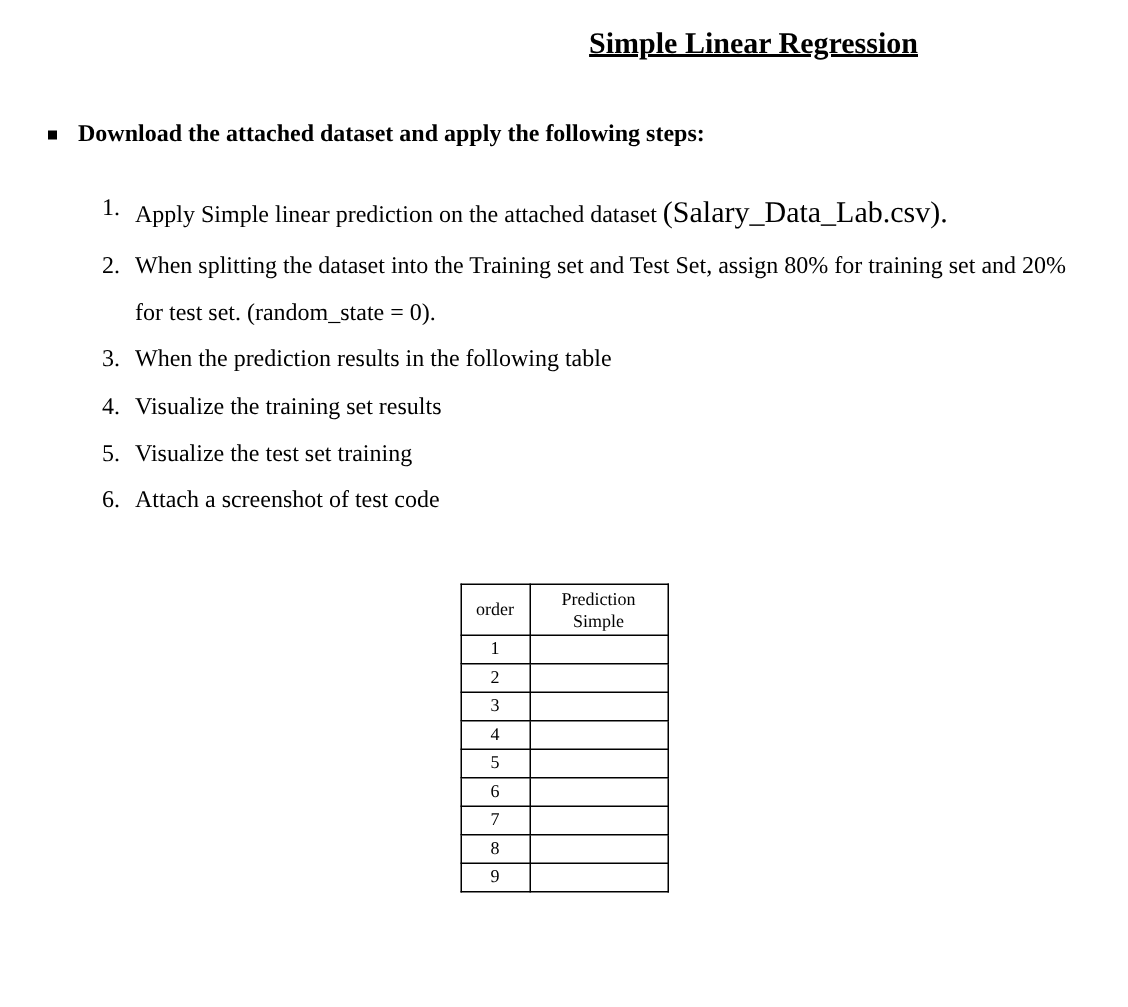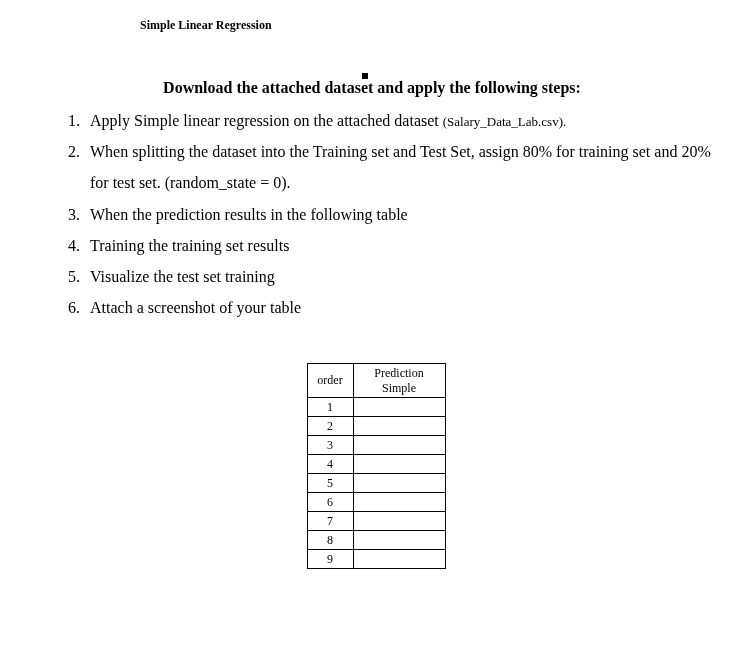--- a/index.html
+++ b/index.html
@@ -9,33 +9,33 @@
     }
     body {
       width: 752px;
       height: 671px;
       background: #ffffff;
       font-family: "Times New Roman", Times, serif;
       color: #000000;
       padding: 18px 40px;
     }
     .title {
-      text-align: left;
+      text-align: right;
       font-weight: bold;
-      font-size: 12px;
+      font-size: 20px;
       margin-bottom: 40px;
       margin-left: 100px;
       margin-right: 100px;
+      text-decoration: underline;
     }
     .bullet-row {
       display: flex;
       align-items: center;
-      margin-bottom: 8px;
+      margin-bottom: 24px;
       margin-left: -8px;
-      flex-direction: column;
     }
     .bullet-square {
       width: 6px;
       height: 6px;
       background: #000000;
       margin-right: 14px;
       flex-shrink: 0;
     }
     .bullet-text {
       font-weight: bold;
@@ -49,21 +49,21 @@
     .step {
       display: flex;
     }
     .step-num {
       min-width: 22px;
     }
     .step-text {
       flex: 1;
     }
     .small {
-      font-size: 13px;
+      font-size: 20px;
     }
     .table-wrap {
       margin-top: 40px;
       display: flex;
       justify-content: center;
     }
     table {
       border-collapse: collapse;
       font-size: 12px;
     }
@@ -99,42 +99,42 @@
 
 <div class="bullet-row">
   <div class="bullet-square"></div>
   <div class="bullet-text">Download the attached dataset and apply the following steps:</div>
 </div>
 
 <div class="steps">
   <div class="step">
     <div class="step-num">1.</div>
     <div class="step-text">
-      <span>Apply Simple linear regression on the attached dataset </span><span class="small">(Salary_Data_Lab.csv).</span>
+      <span>Apply Simple linear prediction on the attached dataset </span><span class="small">(Salary_Data_Lab.csv).</span>
     </div>
   </div>
   <div class="step">
     <div class="step-num">2.</div>
     <div class="step-text">When splitting the dataset into the Training set and Test Set, assign 80% for training set and 20% for test set. (random_state = 0).</div>
   </div>
   <div class="step">
     <div class="step-num">3.</div>
     <div class="step-text">When the prediction results in the following table</div>
   </div>
   <div class="step">
     <div class="step-num">4.</div>
-    <div class="step-text">Training the training set results</div>
+    <div class="step-text">Visualize the training set results</div>
   </div>
   <div class="step">
     <div class="step-num">5.</div>
     <div class="step-text">Visualize the test set training</div>
   </div>
   <div class="step">
     <div class="step-num">6.</div>
-    <div class="step-text">Attach a screenshot of your table</div>
+    <div class="step-text">Attach a screenshot of test code</div>
   </div>
 </div>
 
 <div class="table-wrap">
   <table>
     <thead>
       <tr>
         <th class="order">order</th>
         <th class="pred">
           <span>Prediction</span><br>

